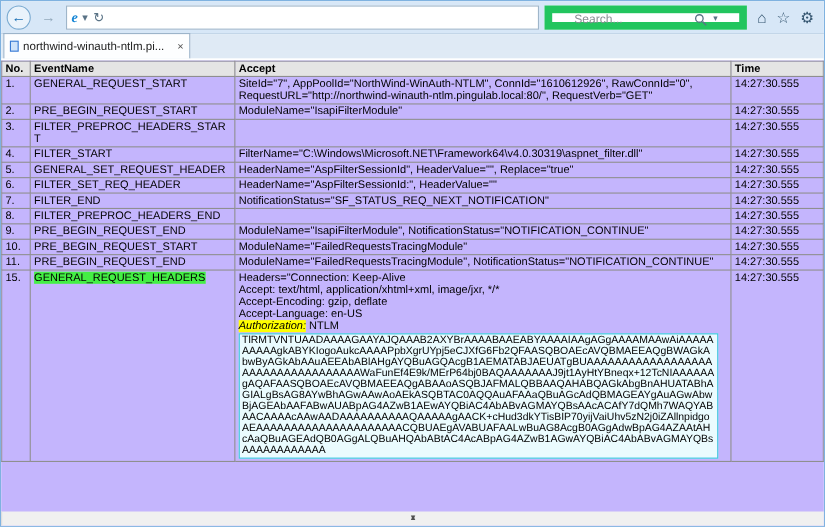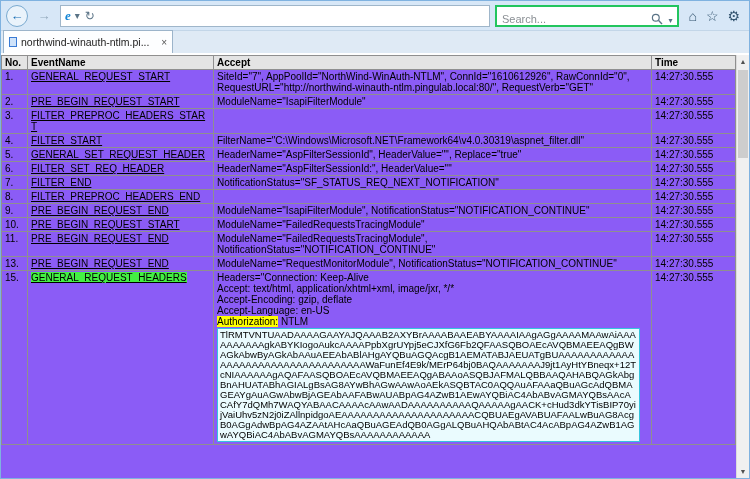--- a/index.html
+++ b/index.html
@@ -14,46 +14,46 @@
   .nav-btn { width:22px; height:22px; border-radius:50%; display:flex; align-items:center;
              justify-content:center; font-size:13px; flex:0 0 auto; cursor:default; }
   .nav-back { color:#1a6fb5; border:1px solid #7aaad0; background:#eaf3fb; }
   .nav-fwd  { color:#93a9bc; }
   .address-bar { flex:0 0 430px; height:22px; background:#fff; border:1px solid #9fb6ca;
                  display:flex; align-items:center; padding:0 4px; gap:4px; font-size:11px; }
   .ie-icon { color:#1787d6; font-weight:bold; font-style:italic;
              font-family:"Liberation Serif", serif; font-size:13px; flex:0 0 auto; }
   .addr-text { flex:1; white-space:nowrap; overflow:hidden; color:#222; }
   .addr-icons { display:flex; gap:5px; color:#5a7386; font-size:10px; align-items:center; }
-  .search-box { flex:1; height:22px; background:#fff; border:2px solid #22c55e;
-                display:flex; align-items:flex-end; padding:0 5px; gap:5px; font-size:11px; }
+  .search-box { flex:1; height:22px; background:#fff; border:7px solid #22c55e;
+                display:flex; align-items:flex-start; padding:0 20px; gap:5px; font-size:11px; }
   .search-text { flex:1; color:#8a8f94; }
   .search-caret { color:#5a7386; font-size:8px; }
   .chrome-icons { display:flex; gap:9px; font-size:14px; color:#33546f;
                   padding:0 4px; align-items:center; flex:0 0 auto; }
 
   
   .tab-bar { height:22px; background:#dfeaf5; display:flex; align-items:flex-end; padding:2px 0 0 2px; }
   .tab { width:170px; height:20px; background:#fdfeff; border:1px solid #9cb4ca; border-bottom:none;
          display:flex; align-items:center; gap:4px; padding:11px 5px; font-size:10.5px; color:#222; }
   .doc-icon { width:8px; height:10px; border:1px solid #3a7bd5; background:#cfe3fa; flex:0 0 auto; }
   .tab-title { flex:1; white-space:nowrap; overflow:hidden; }
   .tab-close { color:#555; font-size:10px; }
 
   
-  .content { position:absolute; top:54px; left:0; right:0; bottom:0; display:flex; background:#8b5cf6; }
+  .content { position:absolute; top:54px; left:0; right:0; bottom:0; display:flex; background:#c4b5fd;flex-direction:column; }
   .table-wrap { flex:1; overflow:hidden; }
   table { border-collapse:collapse; width:100%; table-layout:fixed;
           font-size:10px; line-height:11px; color:#000; }
   th, td { border:1px solid #8f8f8f; padding:1px 3px; vertical-align:top;
            text-align:left; overflow-wrap:anywhere; }
   thead th { background:#e4e4e4; font-weight:bold; }
-  .c-no { width:26px; } .c-event { width:186px;text-decoration:underline; } .c-time { width:84px; }
+  .c-no { width:26px; } .c-event { width:186px; } .c-time { width:84px; }
   .hl-green  { background:var(--highlight-green); }
-  .hl-yellow { background:var(--highlight-yellow); }
+  .hl-yellow { background:var(--highlight-yellow);font-style:italic; }
   .ntlm-box { border:1px solid var(--token-box-border); background:var(--token-box-bg);
               font-size:9.5px; line-height:10px; padding:1px 2px; margin:1px 8px 1px 0;
               word-break:break-all; }
 
   
   .vscroll { flex:0 0 13px; background:#f0f0f0; position:relative; border-left:1px solid #dcdcdc; }
   .vs-arrow { height:13px; width:100%; display:flex; align-items:center; justify-content:center;
               font-size:7px; color:#505050; }
   .vs-arrow-down { position:absolute; bottom:0; left:0; }
   .vs-thumb { position:absolute; top:15px; left:1px; width:10px; height:88px; background:#cdcdcd; }
@@ -176,26 +176,20 @@
               <td>ModuleName="FailedRequestsTracingModule"</td>
               <td class="c-time">14:27:30.555</td>
             </tr>
             <tr>
               <td class="c-no">11.</td>
               <td class="c-event">PRE_BEGIN_REQUEST_END</td>
               <td>ModuleName="FailedRequestsTracingModule", NotificationStatus="NOTIFICATION_CONTINUE"</td>
               <td class="c-time">14:27:30.555</td>
             </tr>
             <tr>
-              <td class="c-no">13.</td>
-              <td class="c-event">PRE_BEGIN_REQUEST_END</td>
-              <td>ModuleName="RequestMonitorModule", NotificationStatus="NOTIFICATION_CONTINUE"</td>
-              <td class="c-time">14:27:30.555</td>
-            </tr>
-            <tr>
               <td class="c-no">15.</td>
               <td class="c-event"><span class="hl-green">GENERAL_REQUEST_HEADERS</span></td>
               <td>
                 <div>Headers="Connection: Keep-Alive</div>
                 <div>Accept: text/html, application/xhtml+xml, image/jxr, */*</div>
                 <div>Accept-Encoding: gzip, deflate</div>
                 <div>Accept-Language: en-US</div>
                 <div><span class="hl-yellow">Authorization:</span> NTLM</div>
                 <div class="ntlm-box">TlRMTVNTUAADAAAAGAAYAJQAAAB2AXYBrAAAABAAEABYAAAAIAAgAGgAAAAMAAwAiAAAAAAAAAAgkABYKIogoAukcAAAAPpbXgrUYpj5eCJXfG6Fb2QFAASQBOAEcAVQBMAEEAQgBWAGkAbwByAGkAbAAuAEEAbABlAHgAYQBuAGQAcgB1AEMATABJAEUATgBUAAAAAAAAAAAAAAAAAAAAAAAAAAAAAAAAAAAWaFunEf4E9k/MErP64bj0BAQAAAAAAAJ9jt1AyHtYBneqx+12TcNIAAAAAAgAQAFAASQBOAEcAVQBMAEEAQgABAAoASQBJAFMALQBBAAQAHABQAGkAbgBnAHUATABhAGIALgBsAG8AYwBhAGwAAwAoAEkASQBTAC0AQQAuAFAAaQBuAGcAdQBMAGEAYgAuAGwAbwBjAGEAbAAFABwAUABpAG4AZwB1AEwAYQBiAC4AbABvAGMAYQBsAAcACAfY7dQMh7WAQYABAACAAAAcAAwAADAAAAAAAAAAQAAAAAgAACK+cHud3dkYTisBIP70yijVaiUhv5zN2j0iZAllnpidgoAEAAAAAAAAAAAAAAAAAAAAACQBUAEgAVABUAFAALwBuAG8AcgB0AGgAdwBpAG4AZAAtAHcAaQBuAGEAdQB0AGgALQBuAHQAbABtAC4AcABpAG4AZwB1AGwAYQBiAC4AbABvAGMAYQBsAAAAAAAAAAAA</div>
               </td>

